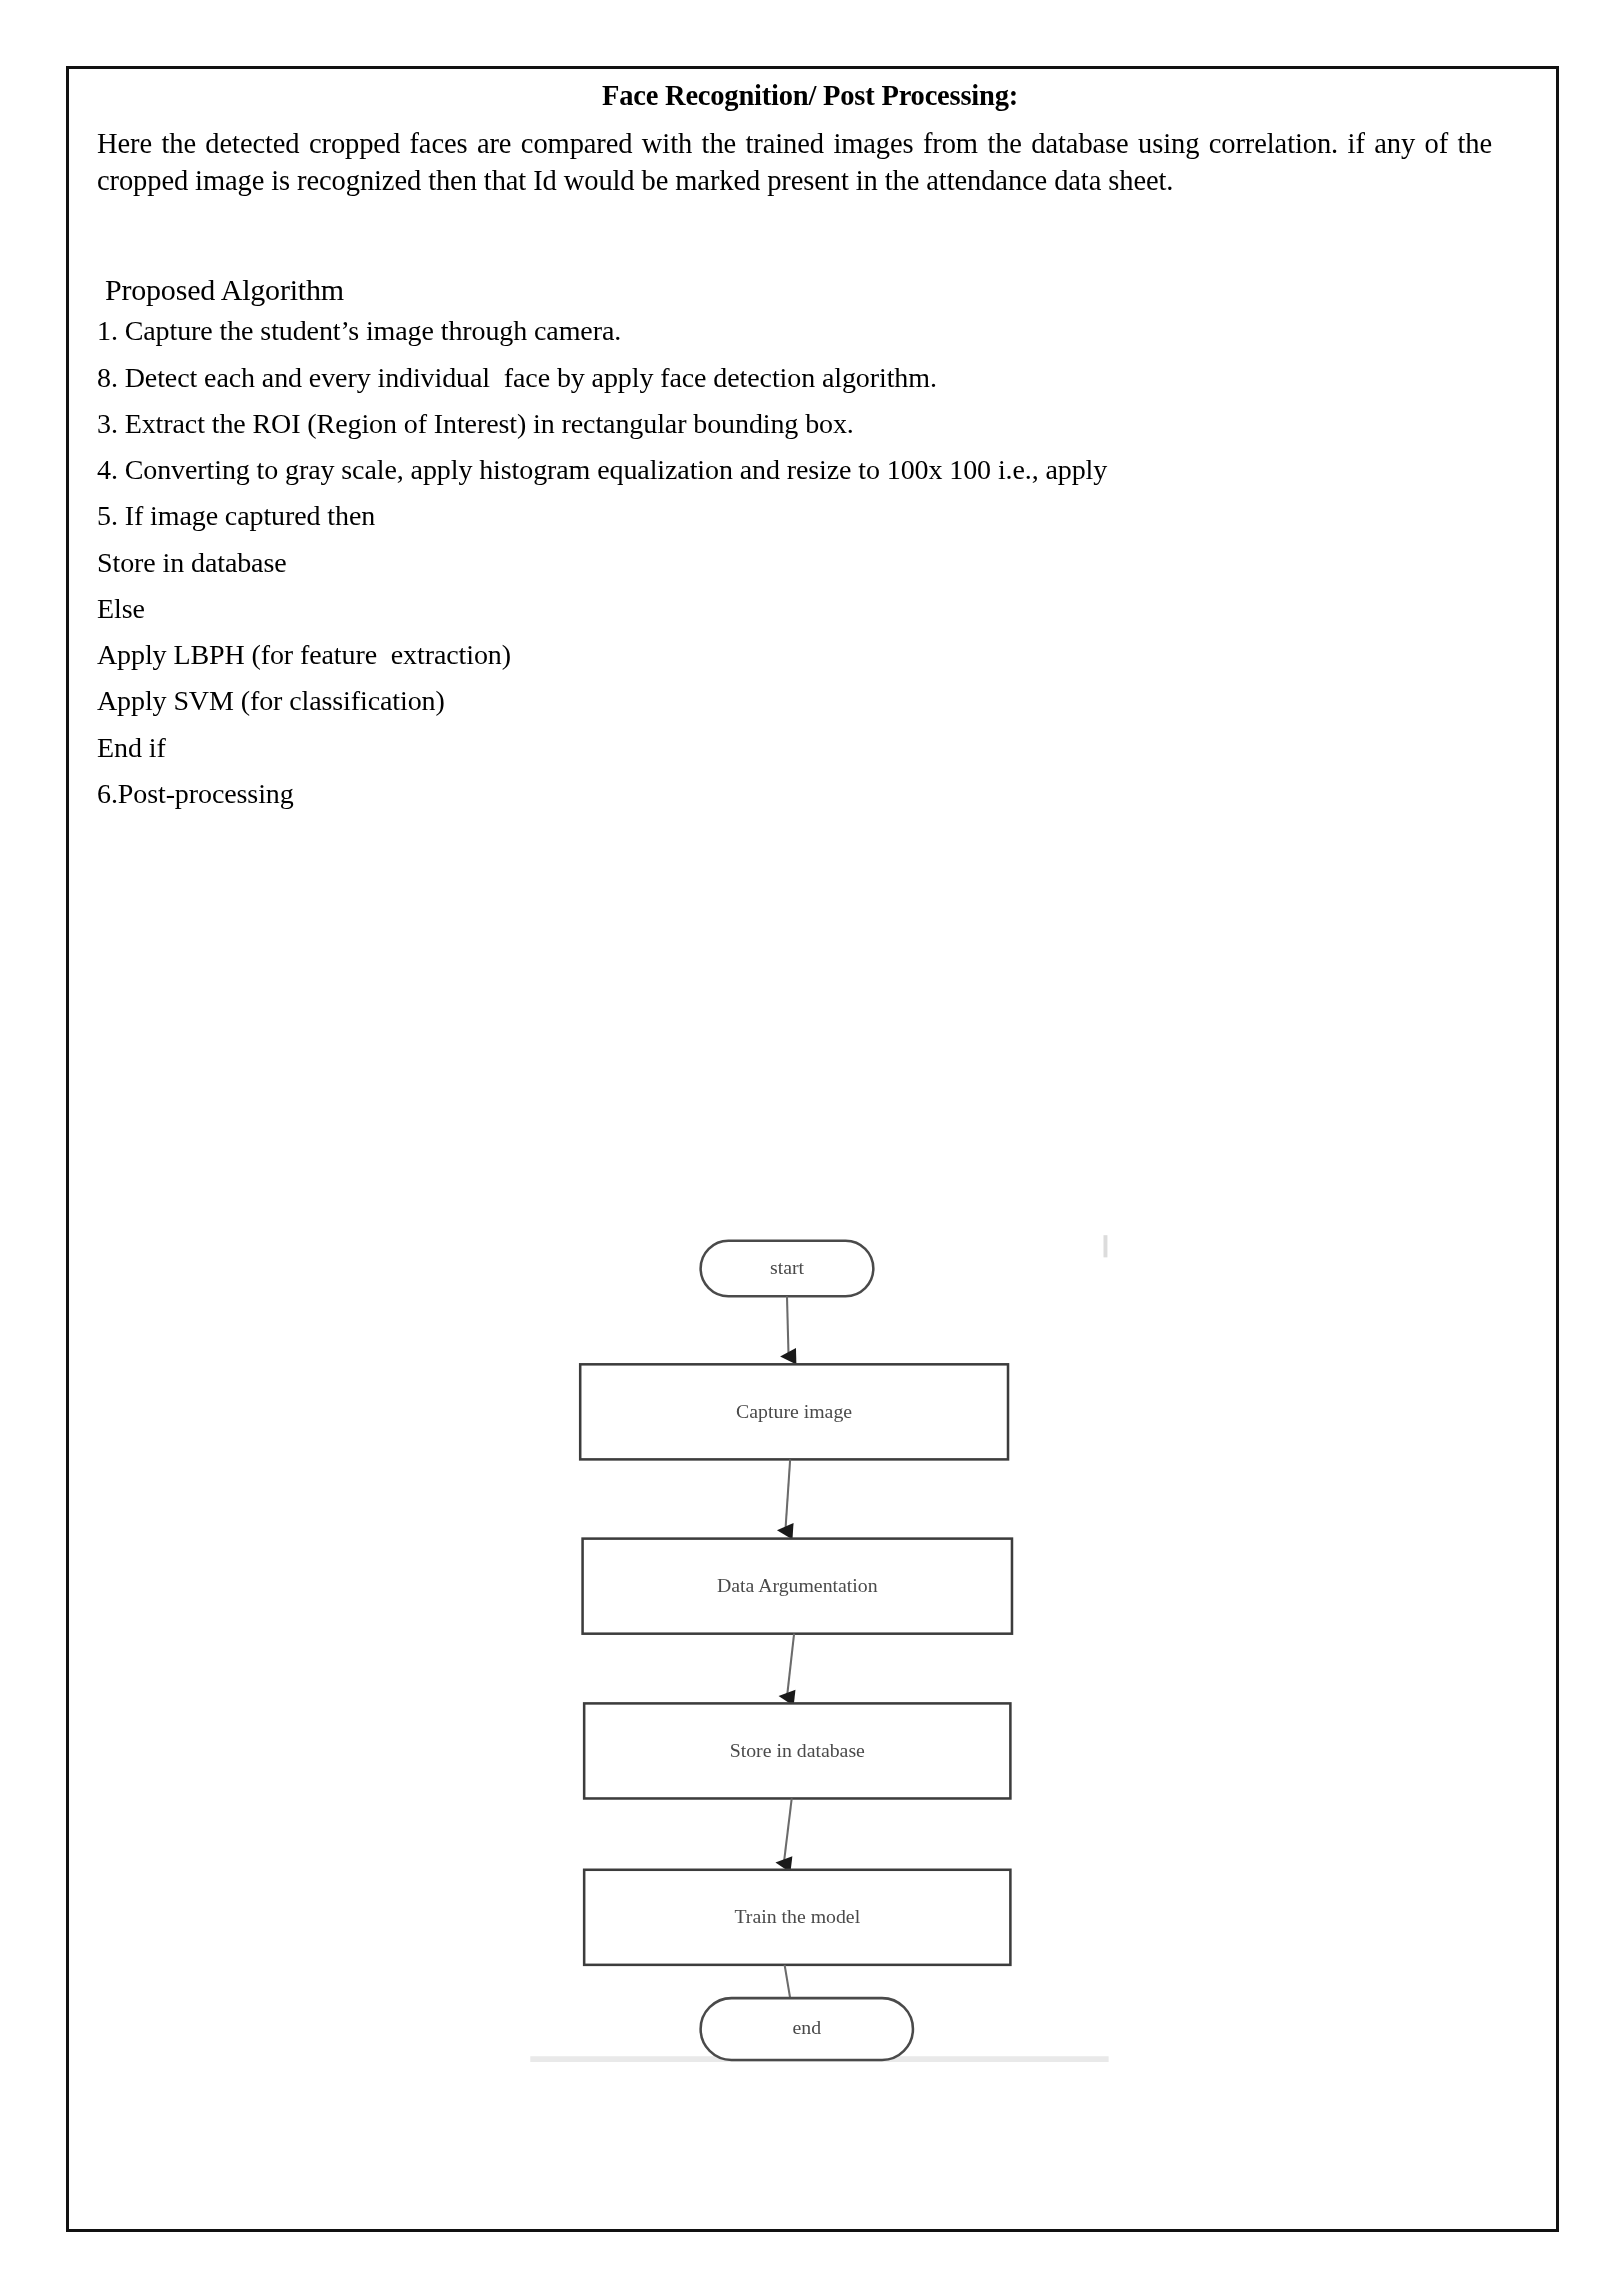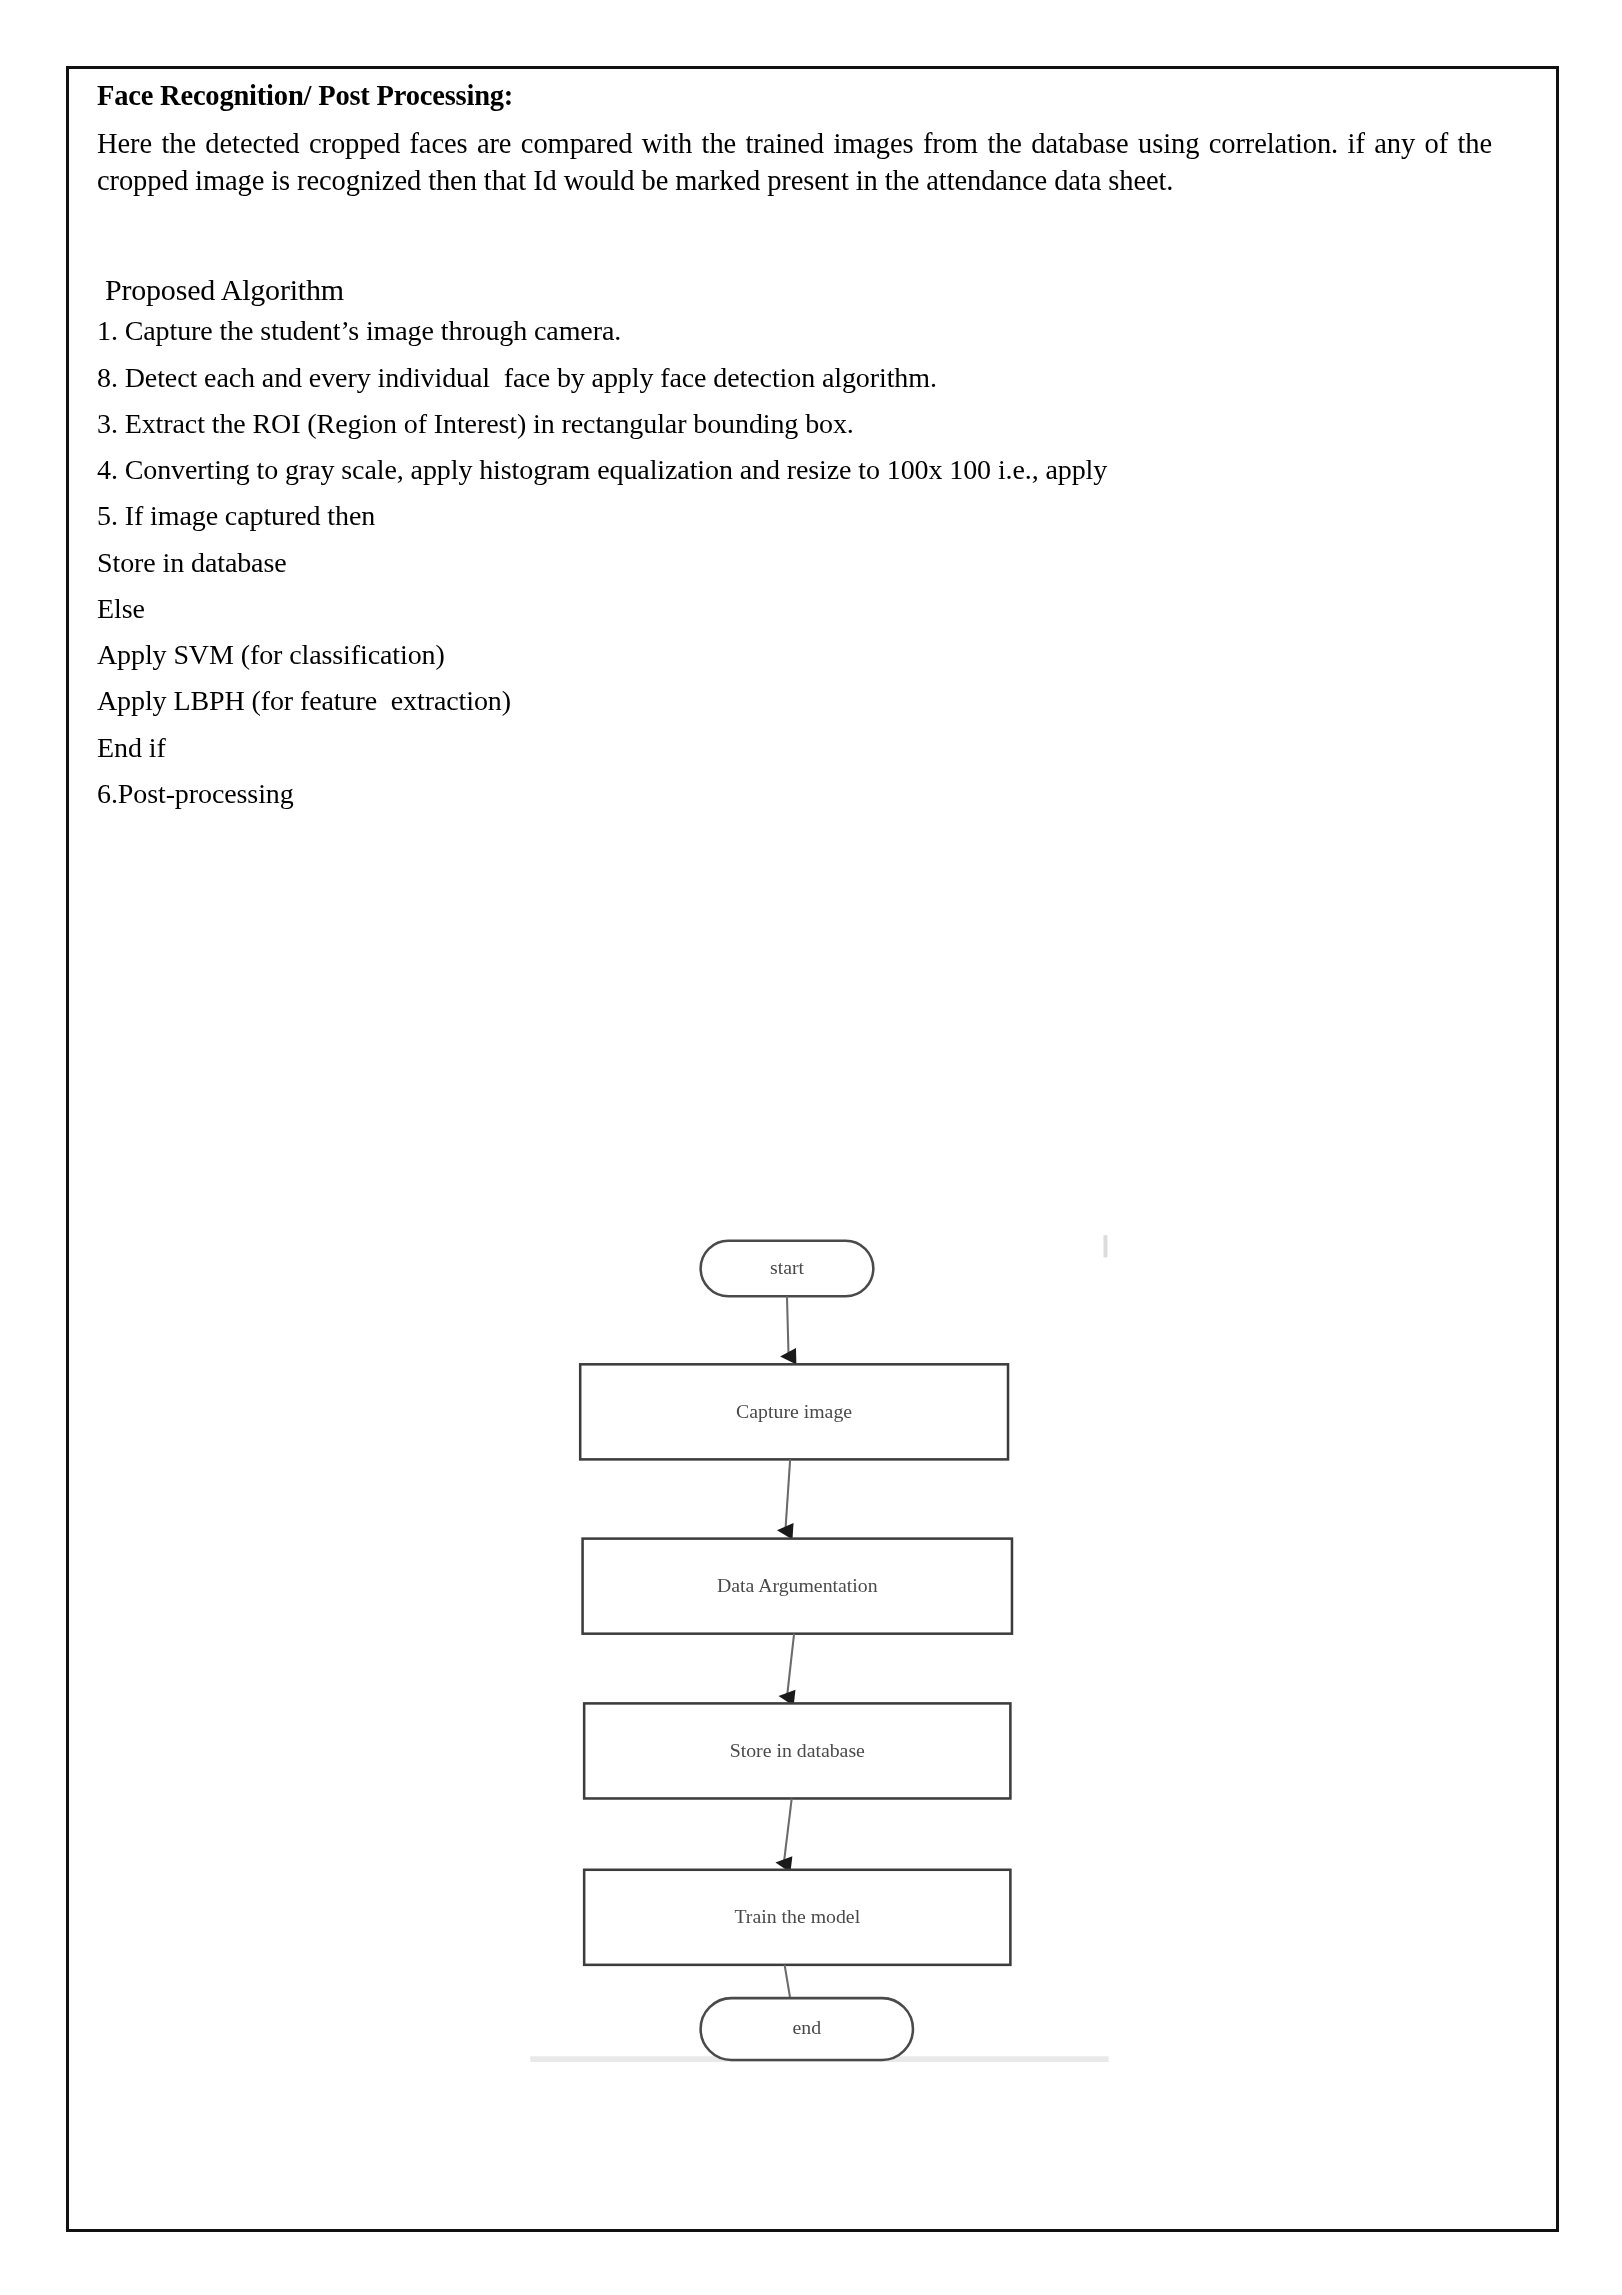--- a/index.html
+++ b/index.html
@@ -35,20 +35,21 @@
     top: 9.5px;
     width: 1426px;
   }
 
   .heading {
     font-weight: bold;
     font-size: 28.5px;
     line-height: 1.18;
     margin: 0 0 12.7px 0;
     letter-spacing: -0.2px;
+    text-align: center;
   }
 
   .para {
     font-size: 28.5px;
     line-height: 1.30;
     margin: 0;
     text-align: justify;
     text-justify: inter-word;
     width: 1395px;
     letter-spacing: -0.1px;
@@ -133,22 +134,22 @@
 
     <p class="algo-heading">Proposed Algorithm</p>
 
     <p class="step">1. Capture the student’s image through camera.</p>
     <p class="step">8. Detect each and every individual  face by apply face detection algorithm.</p>
     <p class="step">3. Extract the ROI (Region of Interest) in rectangular bounding box.</p>
     <p class="step wide">4. Converting to gray scale, apply histogram equalization and resize to 100x 100 i.e., apply</p>
     <p class="step">5. If image captured then</p>
     <p class="step">Store in database</p>
     <p class="step">Else</p>
+    <p class="step">Apply LBPH (for feature  extraction)</p>
     <p class="step">Apply SVM (for classification)</p>
-    <p class="step">Apply LBPH (for feature  extraction)</p>
     <p class="step">End if</p>
     <p class="step">6.Post-processing</p>
 
   </div>
 
   <div class="flowchart">
     <svg width="1493" height="2166" viewBox="0 0 1884 2734" xmlns="http://www.w3.org/2000/svg">
 
       <defs>
         <marker id="arrowhead" markerWidth="9" markerHeight="9" refX="4.5" refY="4.5" orient="auto" markerUnits="strokeWidth">

